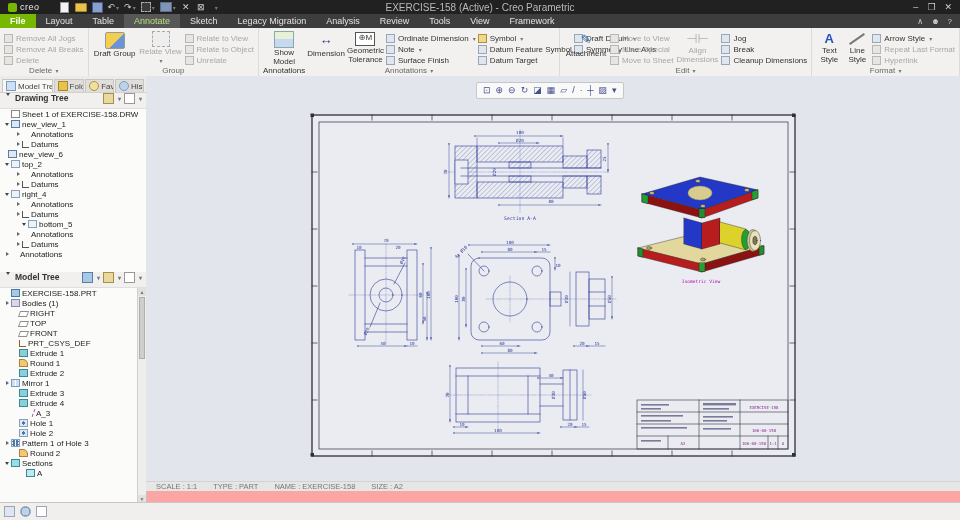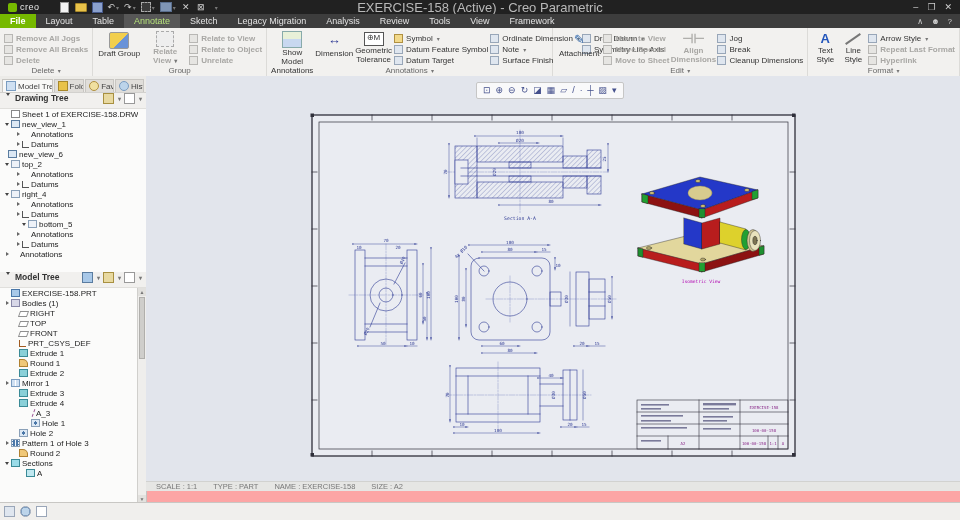--- a/index.html
+++ b/index.html
@@ -10,40 +10,40 @@
   .logo{display:flex;align-items:center;gap:3px;padding:0 8px;}
   .logomark{width:9px;height:9px;background:#76b900;border-radius:2px;}
   .brandtext{color:#e8e8e8;font-size:9px;letter-spacing:.5px;}
   .qa{display:flex;align-items:center;gap:5px;margin-left:12px;}
   .qi{display:flex;align-items:center;justify-content:center;height:11px;min-width:10px;color:#cfcfcf;font-size:9px;}
   .ic-page{width:7px;height:9px;background:#f4f4f4;border:1px solid #9a9a9a;}
   .ic-folder{width:10px;height:7px;background:#e8c24a;border:1px solid #a8882a;border-radius:1px;}
   .ic-save{width:9px;height:9px;background:#8aa0cc;border:1px solid #46598c;}
   .ic-sel{width:8px;height:8px;border:1px dashed #aaa;background:#3a3a3a;}
   .ic-img{width:10px;height:8px;background:#7f95b5;border:1px solid #5a6f8f;}
-  .wtitle{position:absolute;left:50%;transform:translateX(-50%);color:#b9b9b9;font-size:13px;white-space:nowrap;}
+  .wtitle{position:absolute;left:50%;transform:translateX(-50%);color:#b9b9b9;font-size:10px;white-space:nowrap;}
   .winctl{margin-left:auto;display:flex;gap:9px;padding-right:8px;color:#cfcfcf;font-size:9px;}
   
   .tabbar{position:absolute;top:14px;left:0;right:0;height:14px;background:#3d3d3d;display:flex;align-items:stretch;}
   .tab{padding:0 10px;display:flex;align-items:center;color:#e2e2e2;font-size:9px;cursor:default;}
   .tab.file{background:#76b900;color:#fff;font-weight:bold;}
   .tab.active{background:#575757;color:#b5e07a;}
   .tbr{margin-left:auto;display:flex;gap:8px;align-items:center;padding-right:8px;color:#cfcfcf;font-size:8px;}
   
   .ribbon{position:absolute;top:28px;left:0;right:0;height:48px;background:#f2f1ef;border-bottom:1px solid #c9c8c5;display:flex;}
   .rg{position:relative;border-right:1px solid #dcdbd8;padding:2px 4px 11px 4px;display:flex;gap:2px;}
   .gl{position:absolute;bottom:0;left:0;right:0;height:10px;text-align:center;font-size:8px;color:#666;}
   .rbig{width:44px;display:flex;flex-direction:column;align-items:center;text-align:center;font-size:8px;line-height:1.1;color:#333;padding-top:1px;}
   .rbig .bi{width:20px;height:18px;margin-bottom:1px;display:flex;align-items:center;justify-content:center;font-size:13px;}
   .rcol{display:flex;flex-direction:column;gap:1px;padding-top:3px;}
   .rsm{display:flex;align-items:center;gap:3px;height:10px;font-size:8px;white-space:nowrap;color:#333;}
   .mi{width:9px;height:9px;flex:none;background:#dfe6ef;border:1px solid #98a6b8;box-sizing:border-box;}
   .mi.gray{background:#e6e5e2;border-color:#b8b7b4;}
   .mi.warm{background:#f2d98a;border-color:#b09040;}
-  .dis{color:#a8a7a4;font-weight:bold;}
+  .dis{color:#a8a7a4;}
   .dd{font-size:6px;color:#777;margin-left:1px;}
   .bi-draft{background:linear-gradient(135deg,#f2cf4e 55%,#6a93d8 55%);border:1px solid #999;border-radius:2px;width:18px;height:15px;}
   .bi-relate{border:1px dashed #aaa;background:#eee;width:16px;height:14px;}
   .bi-showann{background:linear-gradient(180deg,#e8f0d8 50%,#c8d8f0 50%);border:1px solid #8aa;width:18px;height:15px;}
   .bi-dim{color:#2e3a94;font-size:12px;}
   .bi-gtol{border:1px solid #555;width:18px;height:12px;font-size:8px;display:flex;align-items:center;justify-content:center;color:#333;background:#fff;}
   .bi-attach{color:#3a6fb0;font-size:13px;}
   .bi-align{color:#b0afac;font-size:12px;}
   .bi-text{color:#2255bb;font-weight:bold;font-size:13px;}
   .bi-line{width:18px;height:2px;background:#777;transform:rotate(-35deg);}
@@ -250,47 +250,47 @@
           <span>Dimension</span>
         </div>
       <div class="rbig">
           <span class="bi">
             <span class="bi-gtol">⊕M</span>
           </span>
           <span>Geometric Tolerance</span>
         </div>
       <div class="rcol">
         <div class="rsm">
+            <span class="mi"></span>
+            <span>Ordinate Dimension</span>
+            <span class="dd">▾</span>
+          </div>
+        <div class="rsm">
+            <span class="mi"></span>
+            <span>Note</span>
+            <span class="dd">▾</span>
+          </div>
+        <div class="rsm">
+            <span class="mi"></span>
+            <span>Surface Finish</span>
+          </div>
+      </div>
+      <div class="rcol">
+        <div class="rsm">
             <span class="mi warm"></span>
             <span>Symbol</span>
             <span class="dd">▾</span>
           </div>
         <div class="rsm">
             <span class="mi"></span>
             <span>Datum Feature Symbol</span>
           </div>
         <div class="rsm">
             <span class="mi"></span>
             <span>Datum Target</span>
-          </div>
-      </div>
-      <div class="rcol">
-        <div class="rsm">
-            <span class="mi"></span>
-            <span>Ordinate Dimension</span>
-            <span class="dd">▾</span>
-          </div>
-        <div class="rsm">
-            <span class="mi"></span>
-            <span>Note</span>
-            <span class="dd">▾</span>
-          </div>
-        <div class="rsm">
-            <span class="mi"></span>
-            <span>Surface Finish</span>
           </div>
       </div>
       <div class="rcol">
         <div class="rsm">
             <span class="mi"></span>
             <span>Draft Datum</span>
             <span class="dd">▾</span>
           </div>
         <div class="rsm">
             <span class="mi"></span>
@@ -548,21 +548,21 @@
         <div class="trow" style="padding-left:11px">
             <span class="exp"></span>
             <span class="ti i-extrude"></span>
             <span class="tl">Extrude 4</span>
           </div>
         <div class="trow" style="padding-left:25px">
             <span class="exp"></span>
             <span class="ti i-axis"></span>
             <span class="tl">A_3</span>
           </div>
-        <div class="trow" style="padding-left:23px">
+        <div class="trow" style="padding-left:11px">
             <span class="exp"></span>
             <span class="ti i-hole"></span>
             <span class="tl">Hole 1</span>
           </div>
         <div class="trow" style="padding-left:11px">
             <span class="exp"></span>
             <span class="ti i-hole"></span>
             <span class="tl">Hole 2</span>
           </div>
         <div class="trow" style="padding-left:3px">

